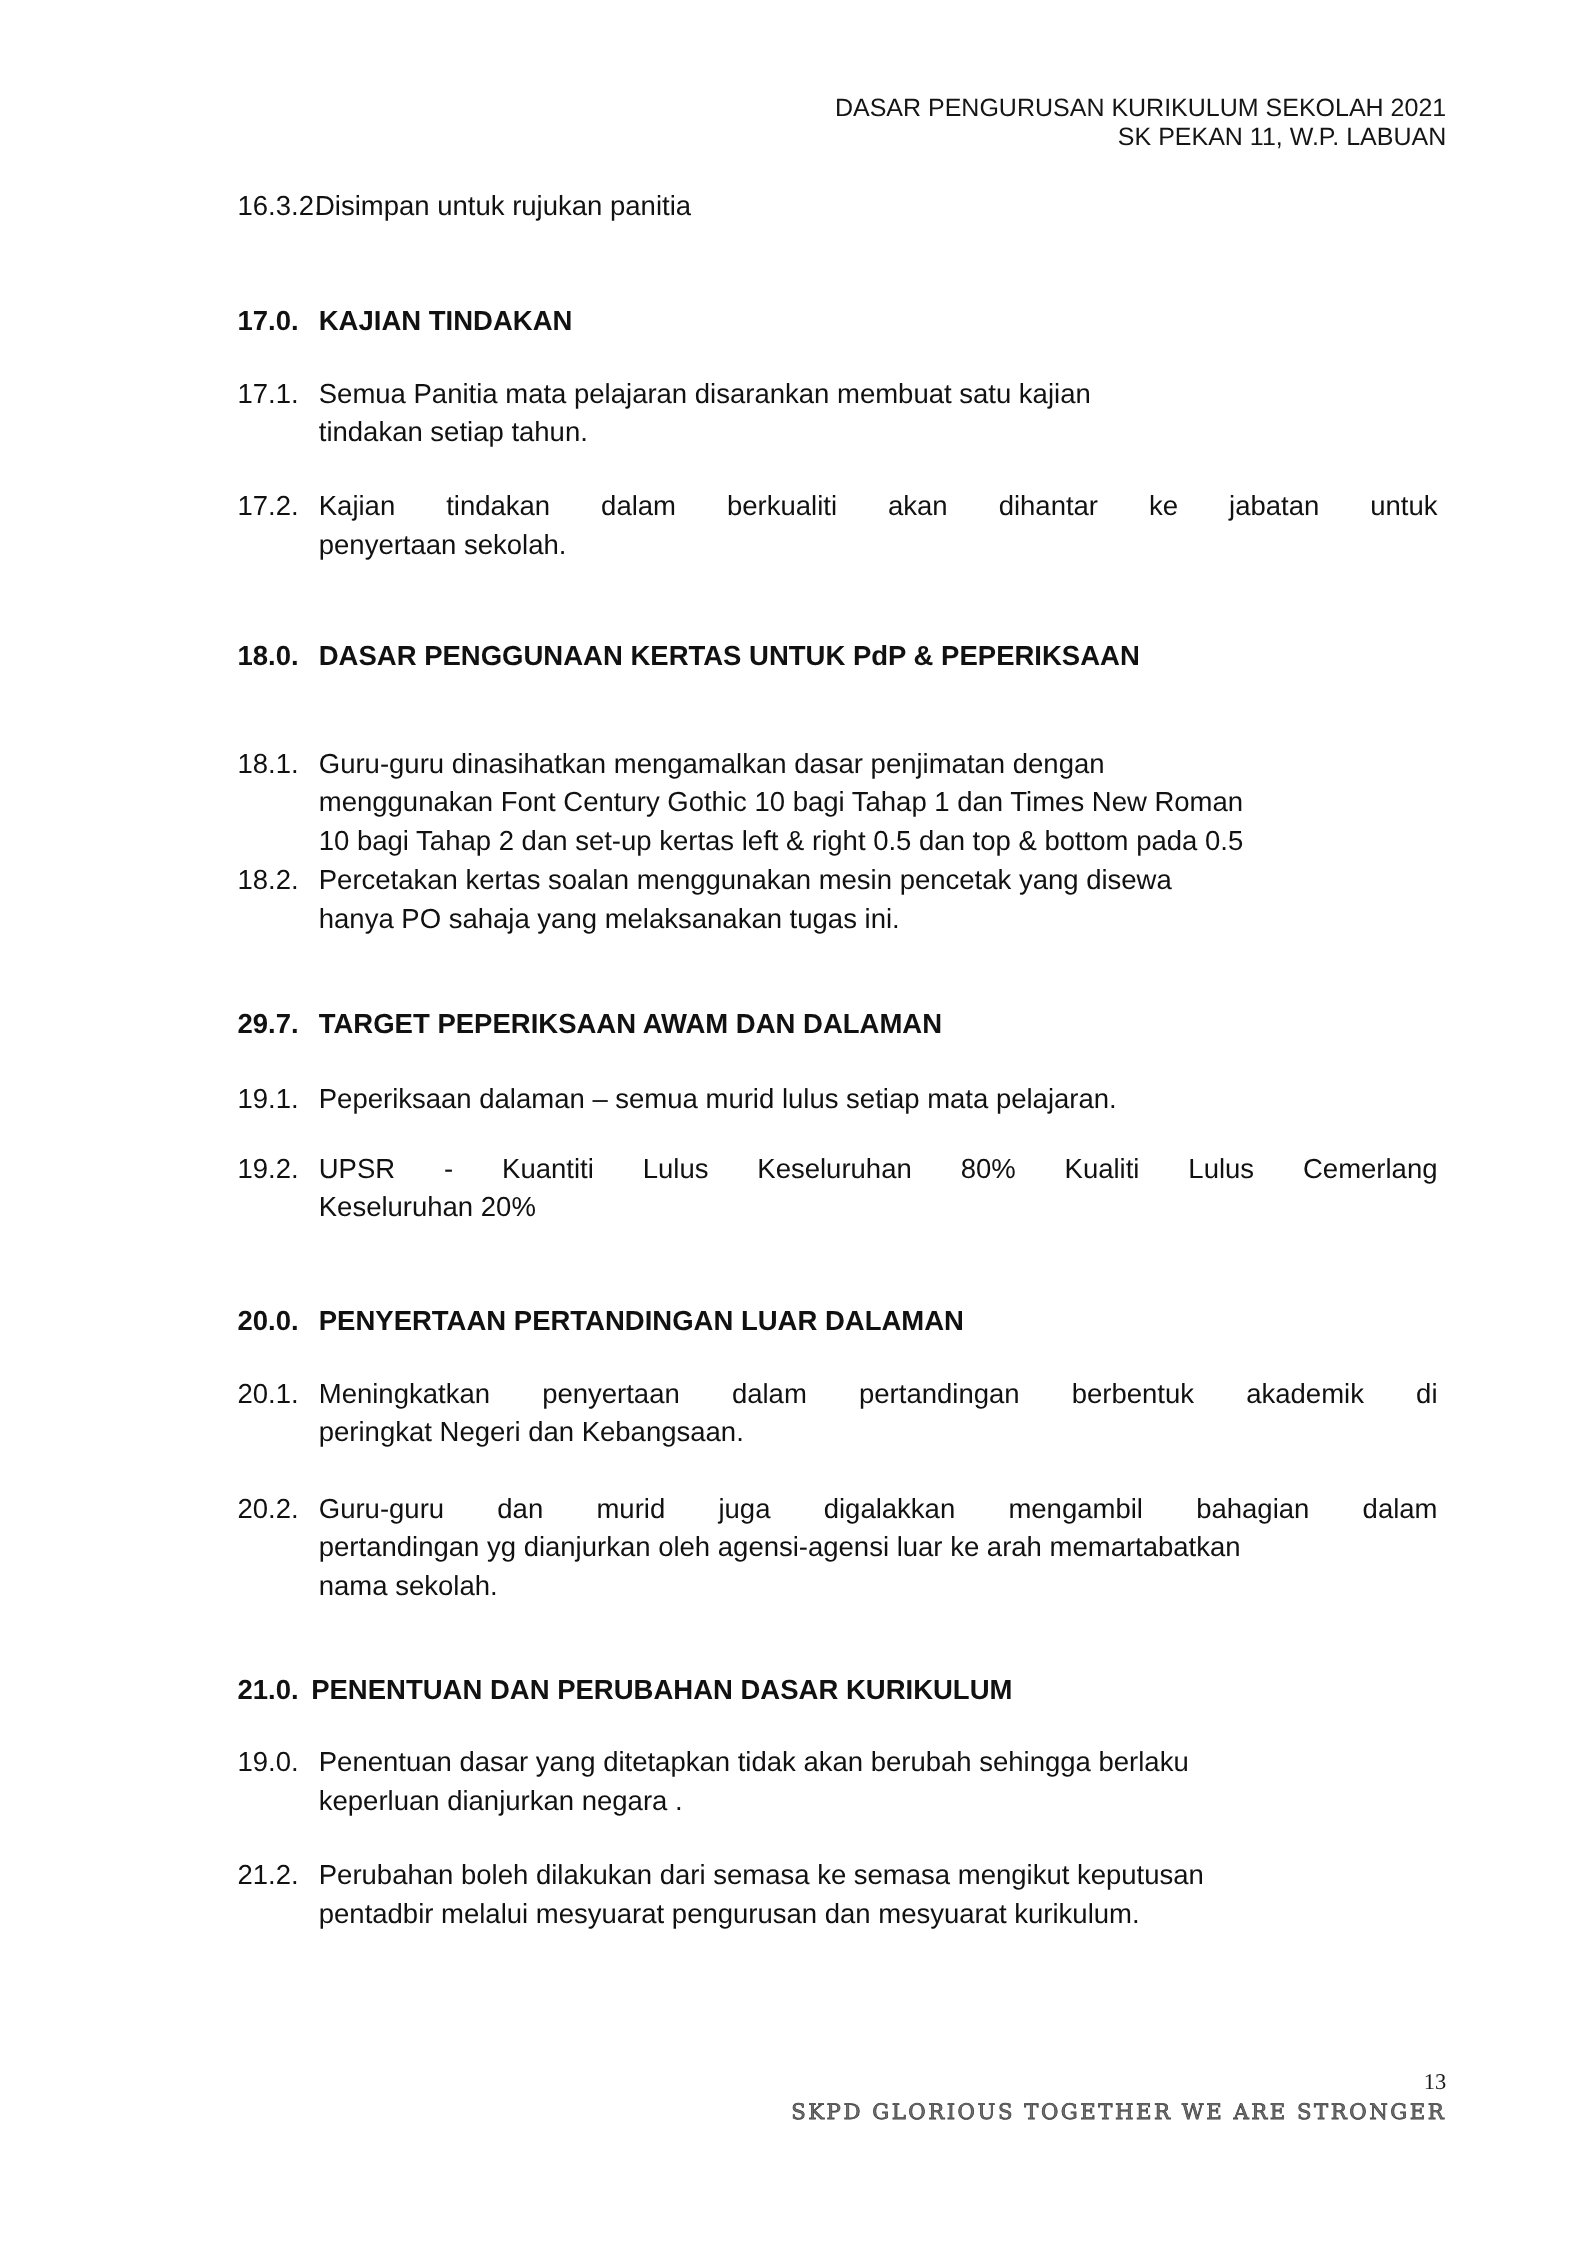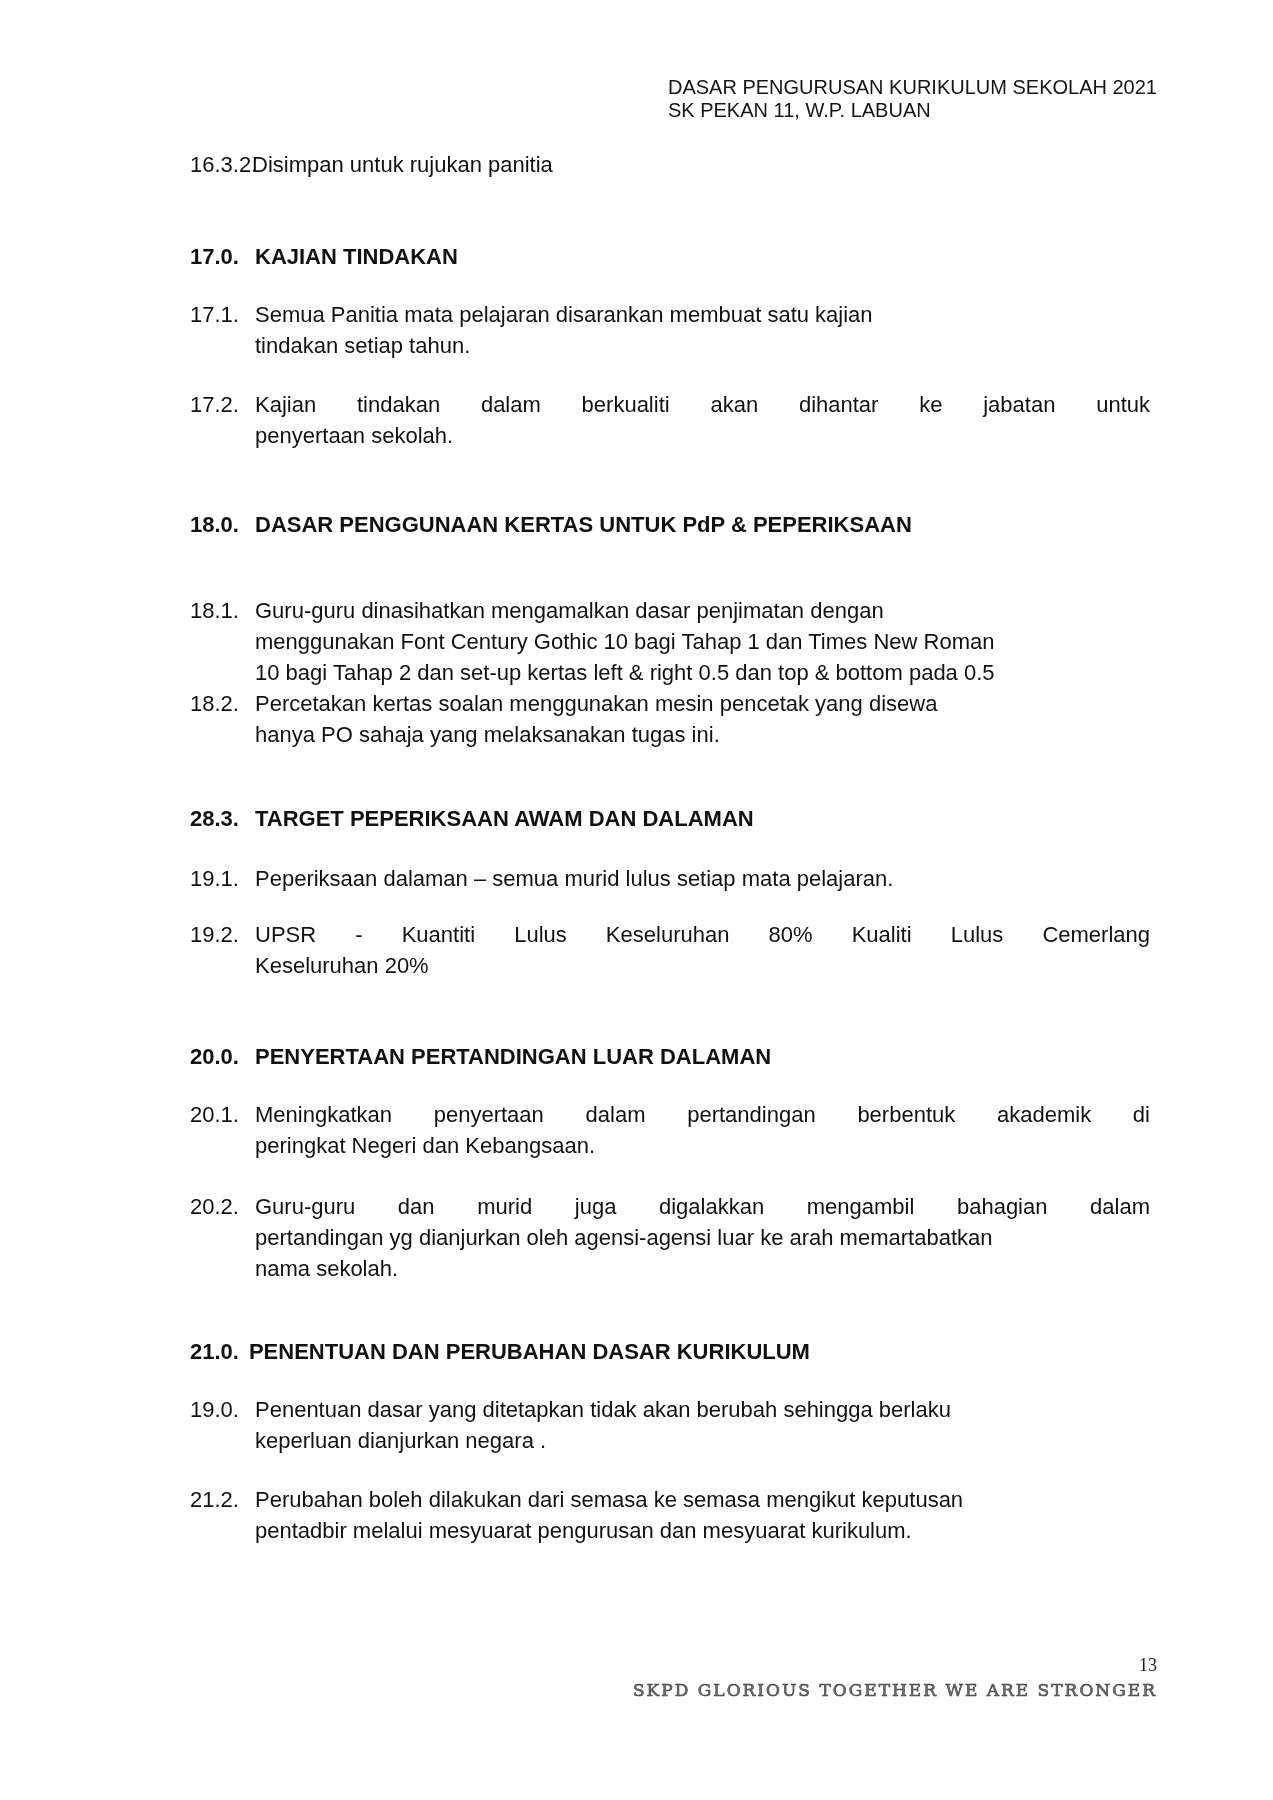--- a/index.html
+++ b/index.html
@@ -15,20 +15,21 @@
     height: 1800px;
     background: #ffffff;
     overflow: hidden;
   }
 
   
   .header {
     position: absolute;
     top: 76px;
     right: 116px;
+    text-align: right;
     font-size: 20px;
     line-height: 23px;
     color: #151515;
   }
 
   
   .blk { position: absolute; left: 190px; width: 962px; }
 
   
   .item { font-size: 22px; line-height: 31px; }
@@ -129,21 +130,21 @@
 
   <div class="blk item" style="top:688px">
     <span class="num">18.2.</span>
     <div class="text">
       <div class="ln">Percetakan kertas soalan menggunakan mesin pencetak yang disewa</div>
       <div class="ln">hanya PO sahaja yang melaksanakan tugas ini.</div>
     </div>
   </div>
 
   <div class="blk heading" style="top:803px">
-    <span class="num">28.3.</span>
+    <span class="num">29.7.</span>
     <div class="title">TARGET PEPERIKSAAN AWAM DAN DALAMAN</div>
   </div>
 
   <div class="blk item" style="top:863px">
     <span class="num">19.1.</span>
     <div class="text">
       <div class="ln">Peperiksaan dalaman – semua murid lulus setiap mata pelajaran.</div>
     </div>
   </div>
 

